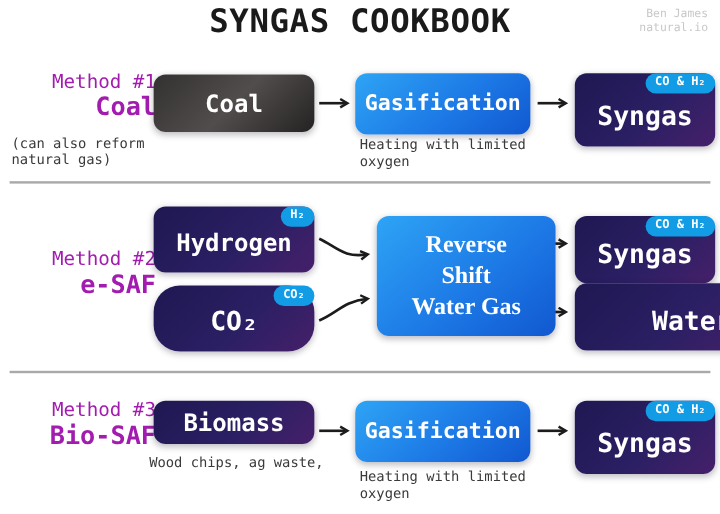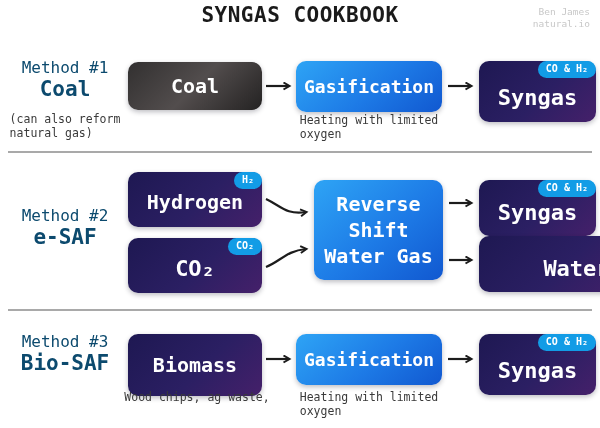--- a/index.html
+++ b/index.html
@@ -3,31 +3,31 @@
 <meta charset="utf-8">
 <style>
   html,body { margin:0; padding:0; background:#ffffff; }
   .canvas {
     position:relative; width:600px; height:428px; background:#ffffff;
     overflow:hidden;
     font-family:"DejaVu Sans Mono","Liberation Mono",monospace;
   }
   .title {
     position:absolute; left:0; top:3px; width:600px; text-align:center;
-    font-size:21px; font-weight:bold; letter-spacing:0.5px; color:#1a1a1a;
+    font-size:27px; font-weight:bold; letter-spacing:0.5px; color:#1a1a1a;
     white-space:nowrap;
   }
   .credit {
     position:absolute; right:10px; top:6px; text-align:right;
     font-size:9.5px; line-height:12px; color:#c8c8c8;
   }
   .divider {
     position:absolute; left:8px; width:584px; height:2px; background:#a9a9a9;
   }
-  .label-block { position:absolute; width:130px; text-align:center; color:#0c4a6e; }
+  .label-block { position:absolute; width:130px; text-align:right; color:#a21caf; }
   .method-label { font-size:16px; line-height:19px; white-space:nowrap; }
   .method-name  { font-size:21px; font-weight:bold; line-height:24px; white-space:nowrap; }
   .caption {
     position:absolute; text-align:left; font-size:11.5px; line-height:14px;
     color:#3a3a3a; transform:translateX(-50%); white-space:nowrap;
   }
   .box {
     position:absolute; border-radius:10px; color:#ffffff;
     display:flex; align-items:center; justify-content:center;
     box-shadow:0 2px 5px rgba(20,20,40,.28);
@@ -108,26 +108,26 @@
   <div class="label-block" style="left:0; top:206px;">
     <div class="method-label">Method #2</div>
     <div class="method-name">e-SAF</div>
   </div>
 
   <div class="box dark pt5" style="left:128px; top:172px; width:134px; height:50px;">
     <span class="badge">H₂</span>
     <span class="box-label fs20">Hydrogen</span>
   </div>
 
-  <div class="box dark pt5" style="left:128px; top:238px; width:134px; height:50px;">
+  <div class="box dark pt5" style="left:128px; top:238px; width:134px; height:50px;border-radius:22px;">
     <span class="badge">CO₂</span>
     <span class="box-label fs22">CO₂</span>
   </div>
 
-  <div class="box blue" style="left:314px; top:180px; width:129px; height:100px;">
+  <div class="box blue" style="left:314px; top:180px; width:149px; height:100px;font-family:Liberation Serif, serif;">
     <div class="rwgs-text">
       <div>Reverse</div>
       <div>Shift</div>
       <div>Water Gas</div>
     </div>
   </div>
 
   <div class="box dark pt9" style="left:479px; top:180px; width:117px; height:47px;">
     <span class="badge">CO &amp; H₂</span>
     <span class="box-label fs22">Syngas</span>
@@ -138,24 +138,24 @@
     <span class="box-label fs22">Water</span>
   </div>
 
   <div class="divider" style="top:309px;"></div>
 
   <div class="label-block" style="left:0; top:332px;">
     <div class="method-label">Method #3</div>
     <div class="method-name">Bio-SAF</div>
   </div>
 
-  <div class="box dark" style="left:128px; top:334px; width:134px; height:62px;">
+  <div class="box dark" style="left:128px; top:334px; width:134px; height:36px;">
     <span class="box-label fs20">Biomass</span>
   </div>
-  <div class="caption" style="left:197px; top:390px;">
+  <div class="caption" style="left:197px; top:378px;">
     <div>Wood chips, ag waste,</div>
   </div>
 
   <div class="box blue" style="left:296px; top:334px; width:146px; height:51px;">
     <span class="box-label fs18">Gasification</span>
   </div>
   <div class="caption" style="left:369px; top:390px;">
     <div>Heating with limited</div>
     <div>oxygen</div>
   </div>

